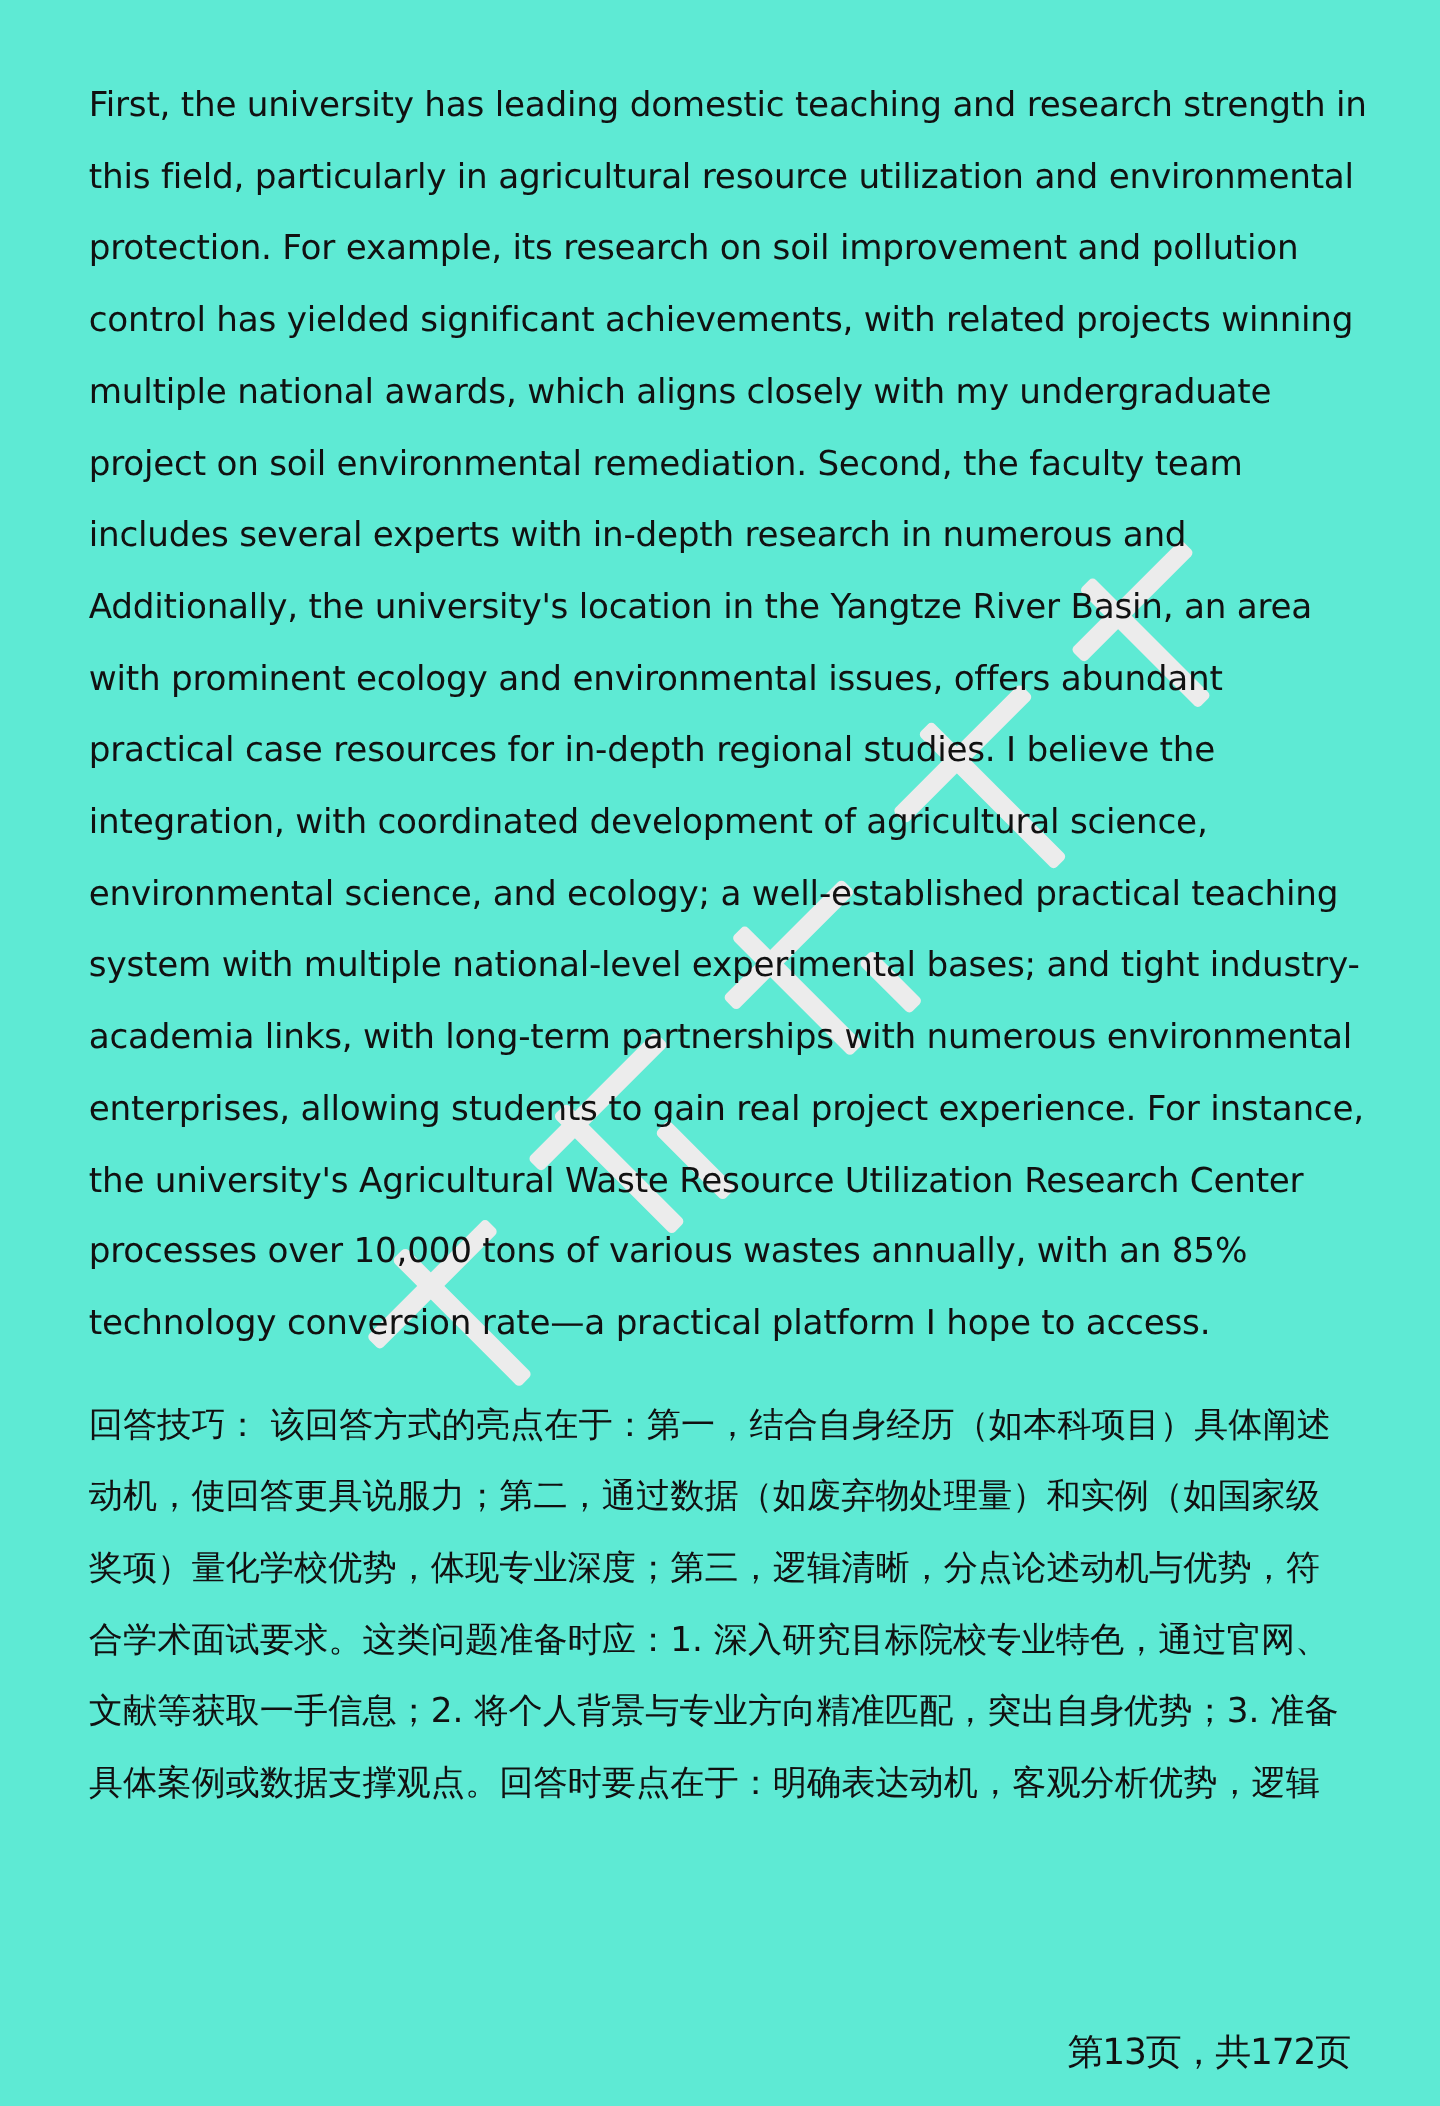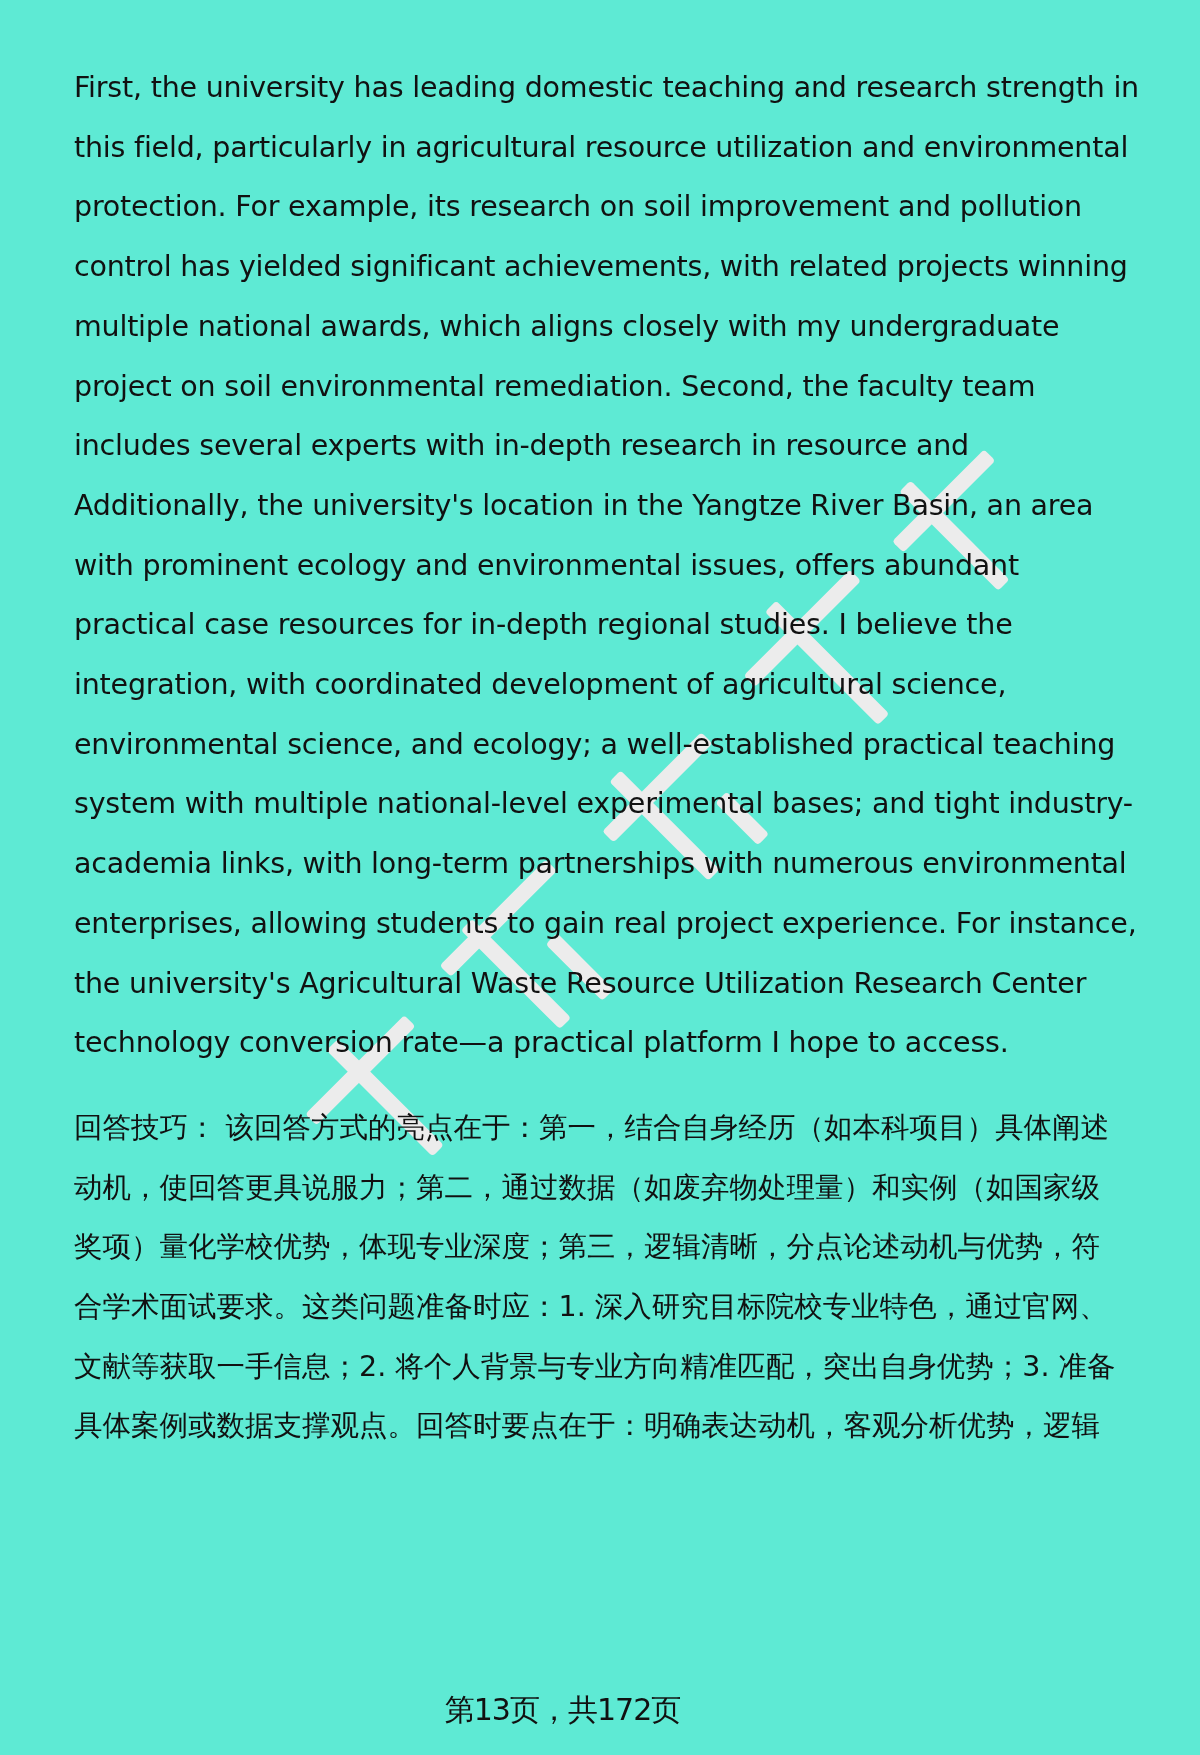--- a/index.html
+++ b/index.html
@@ -61,21 +61,21 @@
     margin-top: 25px;
     font-size: 28.5px;
     line-height: 59.7px;
     font-family: "DejaVu Sans", "Liberation Sans", sans-serif;
   }
   .footer {
     position: absolute;
     left: 0;
     width: 1125px;
     top: 1690px;
-    text-align: center;
+    text-align: right;
     font-size: 30px;
     letter-spacing: -1px;
     z-index: 1;
   }
 </style>
 </head>
 <body>
 
 <div class="page">
 
@@ -95,30 +95,31 @@
   </div>
 
   <div class="content">
     <p class="para-en">
       <span class="line">First, the university has leading domestic teaching and research strength in</span>
       <span class="line">this field, particularly in agricultural resource utilization and environmental</span>
       <span class="line">protection. For example, its research on soil improvement and pollution</span>
       <span class="line">control has yielded significant achievements, with related projects winning</span>
       <span class="line">multiple national awards, which aligns closely with my undergraduate</span>
       <span class="line">project on soil environmental remediation. Second, the faculty team</span>
-      <span class="line">includes several experts with in-depth research in resource and</span>
+      <span class="line">includes several experts with in-depth research in numerous and</span>
       <span class="line">Additionally, the university's location in the Yangtze River Basin, an area</span>
       <span class="line">with prominent ecology and environmental issues, offers abundant</span>
       <span class="line">practical case resources for in-depth regional studies. I believe the</span>
       <span class="line">integration, with coordinated development of agricultural science,</span>
       <span class="line">environmental science, and ecology; a well-established practical teaching</span>
       <span class="line">system with multiple national-level experimental bases; and tight industry-</span>
       <span class="line">academia links, with long-term partnerships with numerous environmental</span>
       <span class="line">enterprises, allowing students to gain real project experience. For instance,</span>
       <span class="line">the university's Agricultural Waste Resource Utilization Research Center</span>
+      <span class="line">processes over 10,000 tons of various wastes annually, with an 85%</span>
       <span class="line">technology conversion rate—a practical platform I hope to access.</span>
     </p>
 
     <p class="para-zh">
       <span class="line">回答技巧： 该回答方式的亮点在于：第一，结合自身经历（如本科项目）具体阐述</span>
       <span class="line">动机，使回答更具说服力；第二，通过数据（如废弃物处理量）和实例（如国家级</span>
       <span class="line">奖项）量化学校优势，体现专业深度；第三，逻辑清晰，分点论述动机与优势，符</span>
       <span class="line">合学术面试要求。这类问题准备时应：1. 深入研究目标院校专业特色，通过官网、</span>
       <span class="line">文献等获取一手信息；2. 将个人背景与专业方向精准匹配，突出自身优势；3. 准备</span>
       <span class="line">具体案例或数据支撑观点。回答时要点在于：明确表达动机，客观分析优势，逻辑</span>

